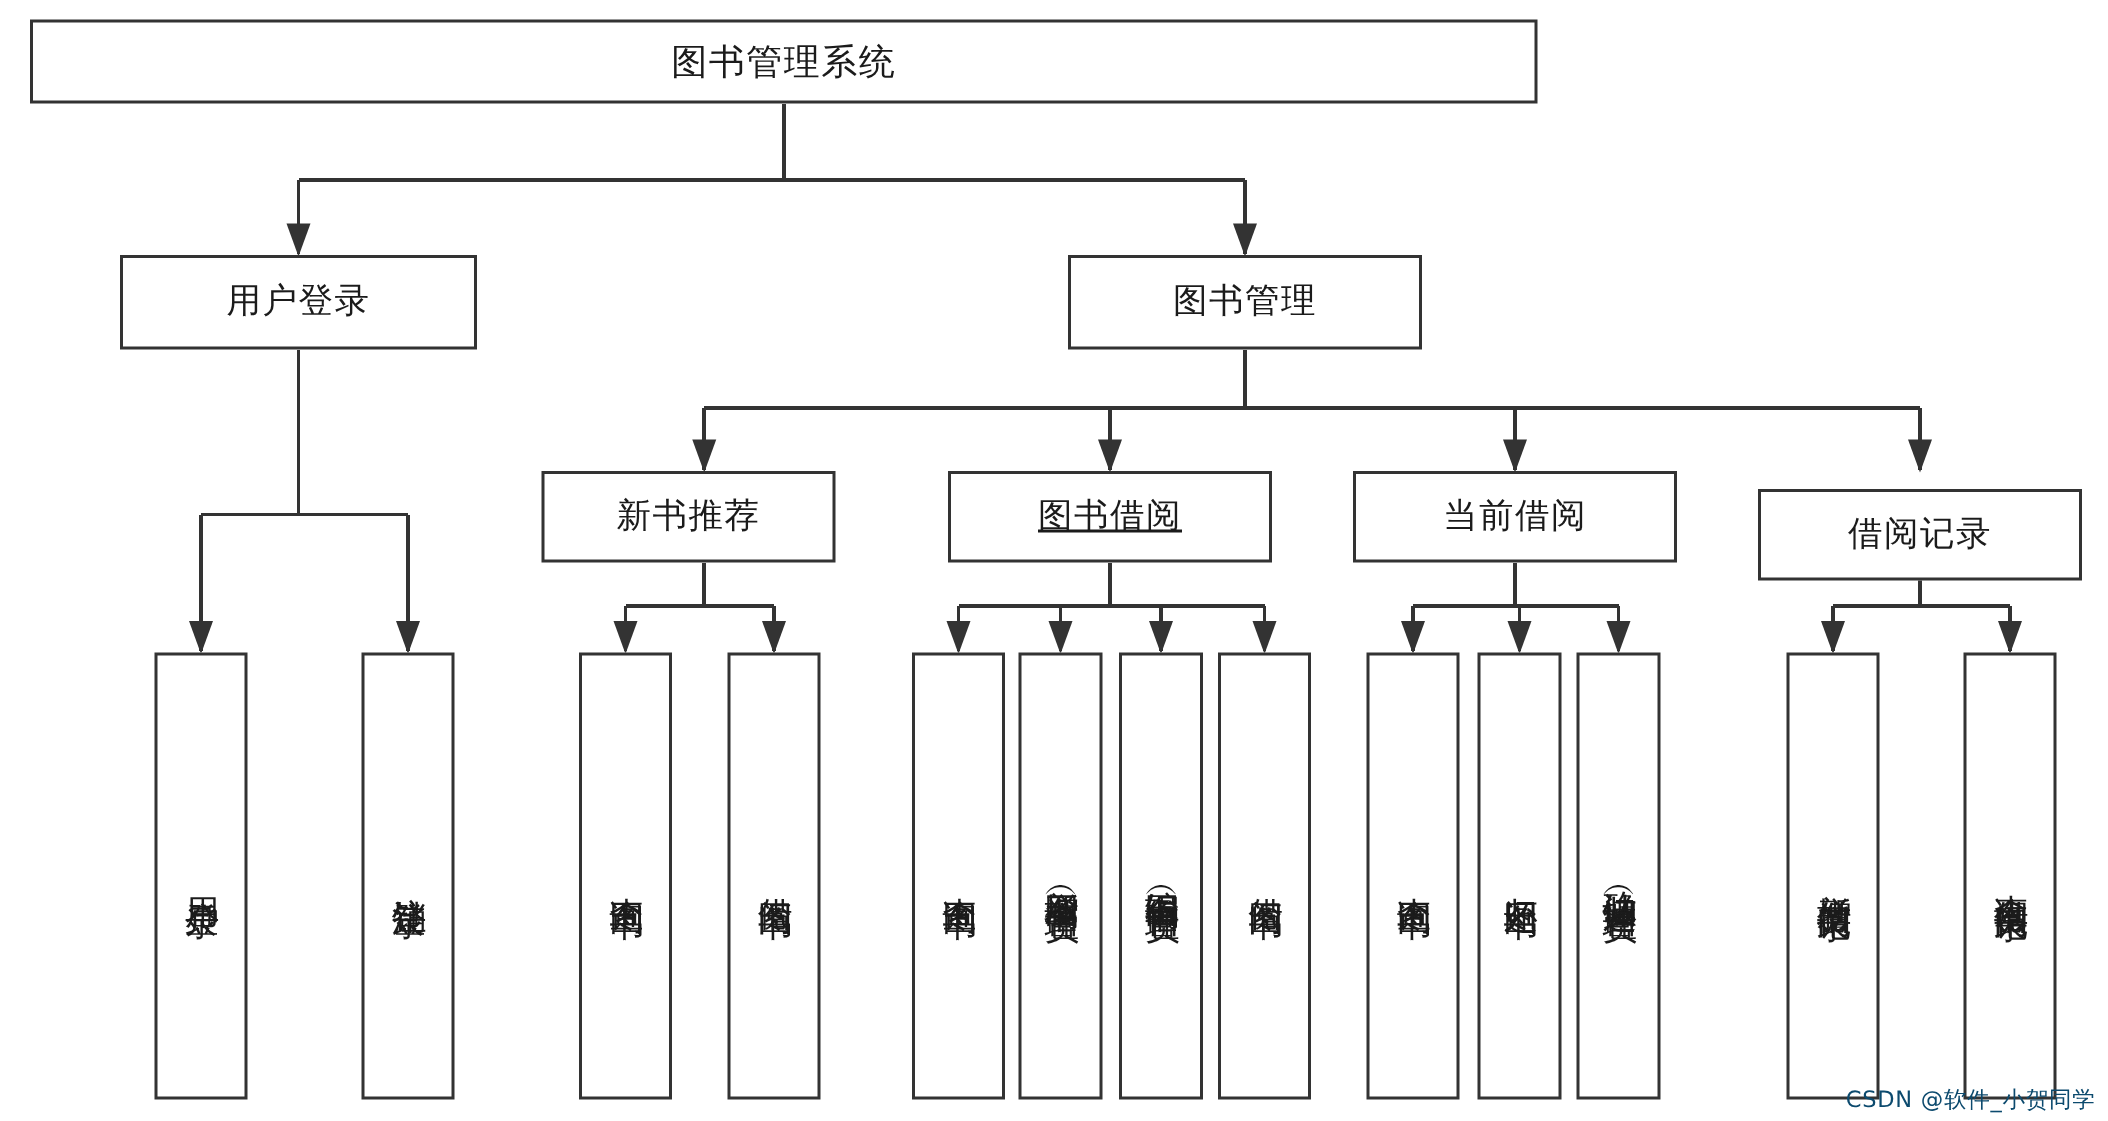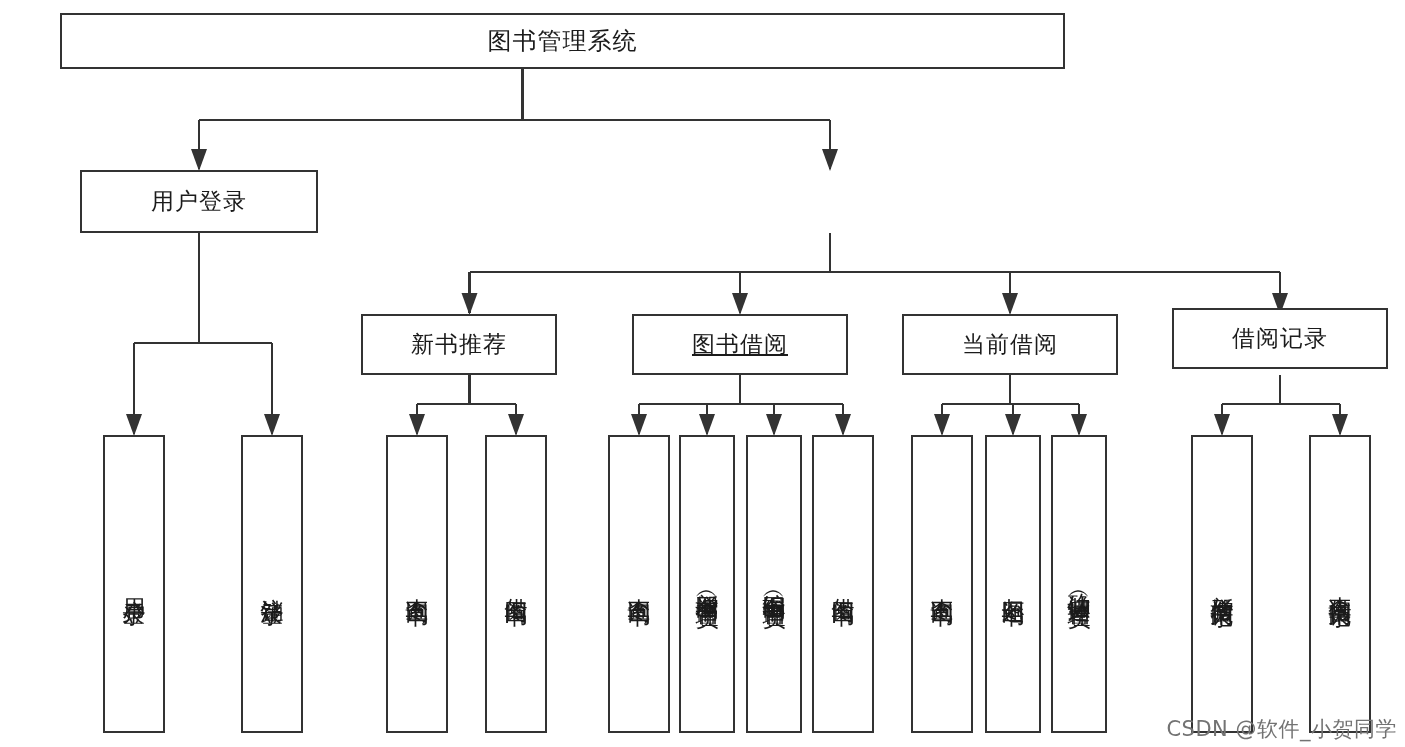--- a/index.html
+++ b/index.html
@@ -55,22 +55,22 @@
   }
   .node.vert .vtext {
     writing-mode: vertical-rl;
     text-orientation: upright;
     display: block;
   }
   .watermark {
     position: absolute;
     right: 8px;
     bottom: 4px;
-    font-size: 21px;
-    color: #737373;
+    font-size: 15px;
+    color: #0c4a6e;
     letter-spacing: 0.5px;
     white-space: nowrap;
     pointer-events: none;
   }
 </style>
 </head>
 <body>
 
 <div id="canvas">
 
@@ -122,38 +122,41 @@
       <line x1="1079" y1="404" x2="1079" y2="434" stroke="#333333" stroke-width="2.6" shape-rendering="crispEdges"></line>
       <polygon points="1071,414 1087,414 1079,436" fill="#333333"></polygon>
       <line x1="1280" y1="375" x2="1280" y2="404" stroke="#333333" stroke-width="2.6" shape-rendering="crispEdges"></line>
       <line x1="1222" y1="404" x2="1340" y2="404" stroke="#333333" stroke-width="2.6" shape-rendering="crispEdges"></line>
       <line x1="1222" y1="404" x2="1222" y2="434" stroke="#333333" stroke-width="2.6" shape-rendering="crispEdges"></line>
       <polygon points="1214,414 1230,414 1222,436" fill="#333333"></polygon>
       <line x1="1340" y1="404" x2="1340" y2="434" stroke="#333333" stroke-width="2.6" shape-rendering="crispEdges"></line>
       <polygon points="1332,414 1348,414 1340,436" fill="#333333"></polygon>
     </svg>
 
-  <div class="node root horiz" style="left:20px;top:13px;width:1005px;height:56px;margin-left:40px;">
+  <div class="node root horiz" style="left:20px;top:13px;width:1005px;height:56px;">
     <span>图书管理系统</span>
   </div>
 
   <div class="node horiz" style="left:80px;top:170px;width:238px;height:63px;">
     <span>用户登录</span>
   </div>
+  <div class="node horiz" style="left:712px;top:170px;width:236px;height:63px;">
+    <span>图书管理</span>
+  </div>
 
   <div class="node horiz" style="left:361px;top:314px;width:196px;height:61px;">
     <span>新书推荐</span>
   </div>
   <div class="node horiz" style="left:632px;top:314px;width:216px;height:61px;text-decoration:underline;">
     <span>图书借阅</span>
   </div>
   <div class="node horiz" style="left:902px;top:314px;width:216px;height:61px;align-items:center;">
     <span>当前借阅</span>
   </div>
-  <div class="node horiz" style="left:1172px;top:308px;width:216px;height:61px;">
+  <div class="node horiz" style="left:1172px;top:326px;width:216px;height:61px;">
     <span>借阅记录</span>
   </div>
 
   <div class="node vert" style="left:103px;top:435px;width:62px;height:298px;">
     <span class="vtext">用户登录</span>
   </div>
   <div class="node vert" style="left:241px;top:435px;width:62px;height:298px;">
     <span class="vtext">注销登录</span>
   </div>
 

